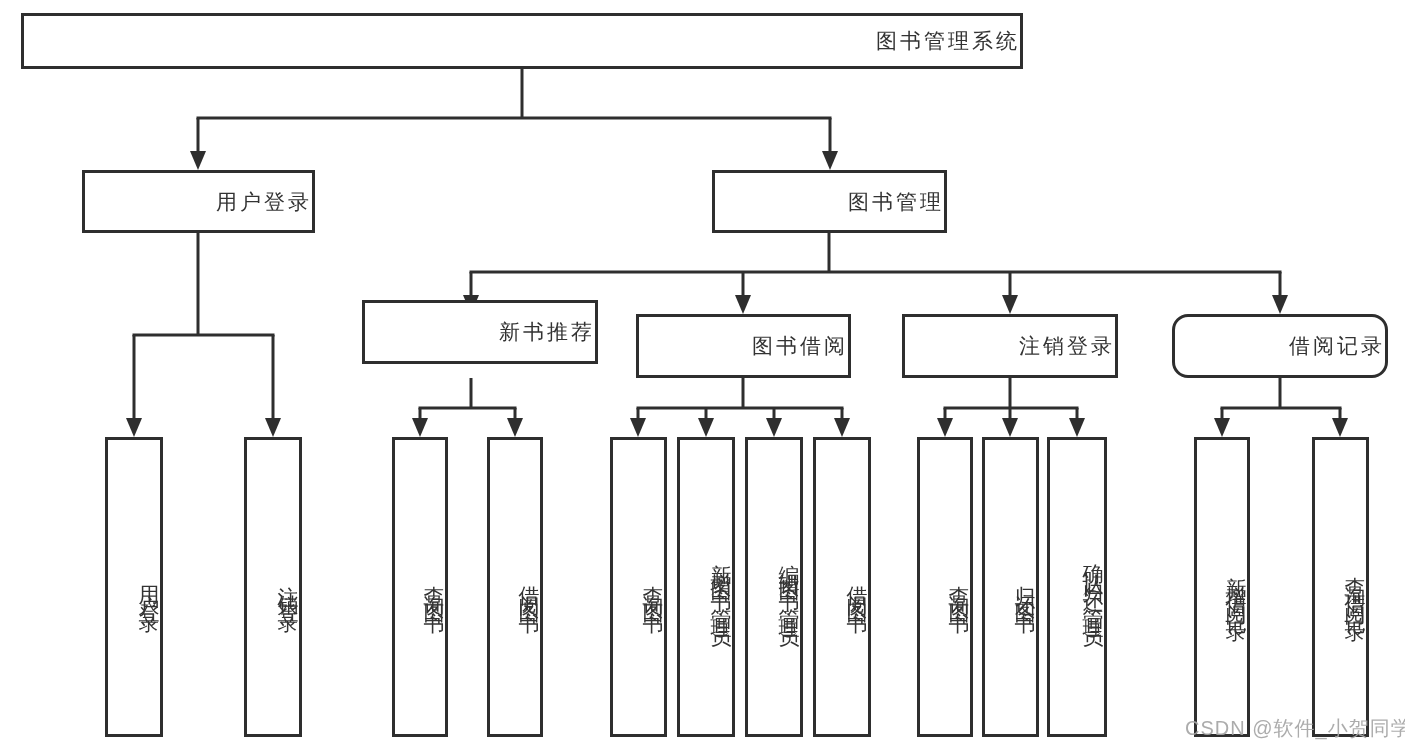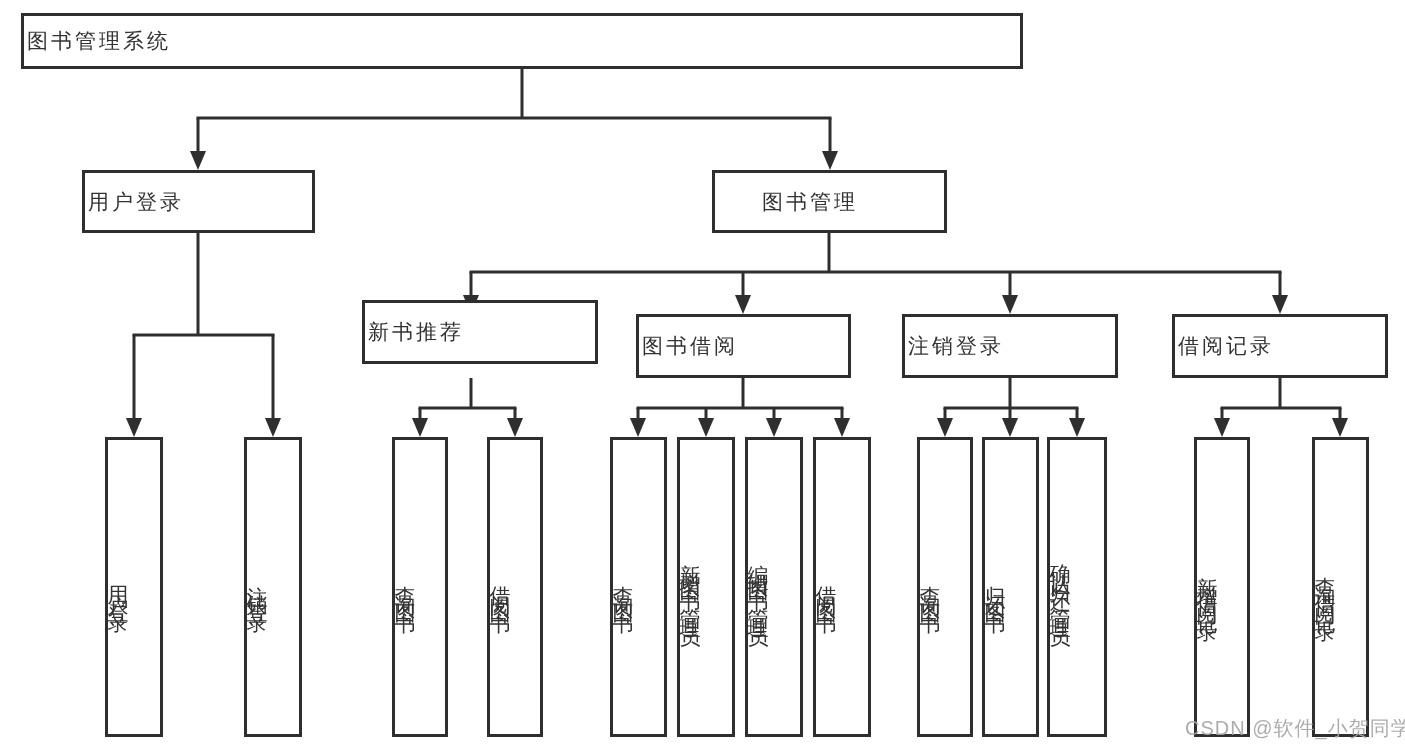--- a/index.html
+++ b/index.html
@@ -26,21 +26,21 @@
     fill: #2e2e2e;
     stroke: none;
   }
   .node {
     position: absolute;
     box-sizing: border-box;
     background: #ffffff;
     border: 3px solid #2e2e2e;
     display: flex;
     align-items: center;
-    justify-content: flex-start;
+    justify-content: flex-end;
     color: #333333;
     z-index: 1;
   }
   .h-label {
     font-size: 21px;
     letter-spacing: 3px;
     text-indent: 3px;
     white-space: nowrap;
     color: #333333;
   }
@@ -53,21 +53,21 @@
     white-space: nowrap;
     color: #333333;
   }
   
   .n-root              { left: 21px;   top: 13px;  width: 1002px; height: 56px; }
   .n-user-login        { left: 82px;   top: 170px; width: 233px;  height: 63px; }
   .n-book-management   { left: 712px;  top: 170px; width: 235px;  height: 63px; padding-left: 44px; }
   .n-new-book          { left: 362px;  top: 300px; width: 236px;  height: 64px; }
   .n-book-borrowing    { left: 636px;  top: 314px; width: 215px;  height: 64px; }
   .n-current-borrowing { left: 902px;  top: 314px; width: 216px;  height: 64px; }
-  .n-borrowing-records { left: 1172px; top: 314px; width: 216px;  height: 64px; }
+  .n-borrowing-records { left: 1172px; top: 314px; width: 216px;  height: 64px; border-radius: 16px; }
   .leaf { top: 437px; height: 300px; }
   .l-user-login     { left: 105px;  width: 58px; }
   .l-logout         { left: 244px;  width: 58px; }
   .l-query-1        { left: 392px;  width: 56px; }
   .l-borrow-1       { left: 487px;  width: 56px; }
   .l-query-2        { left: 610px;  width: 57px; }
   .l-add-books      { left: 677px;  width: 58px; }
   .l-edit-books     { left: 745px;  width: 58px; }
   .l-borrow-2       { left: 813px;  width: 58px; }
   .l-query-3        { left: 917px;  width: 56px; }

